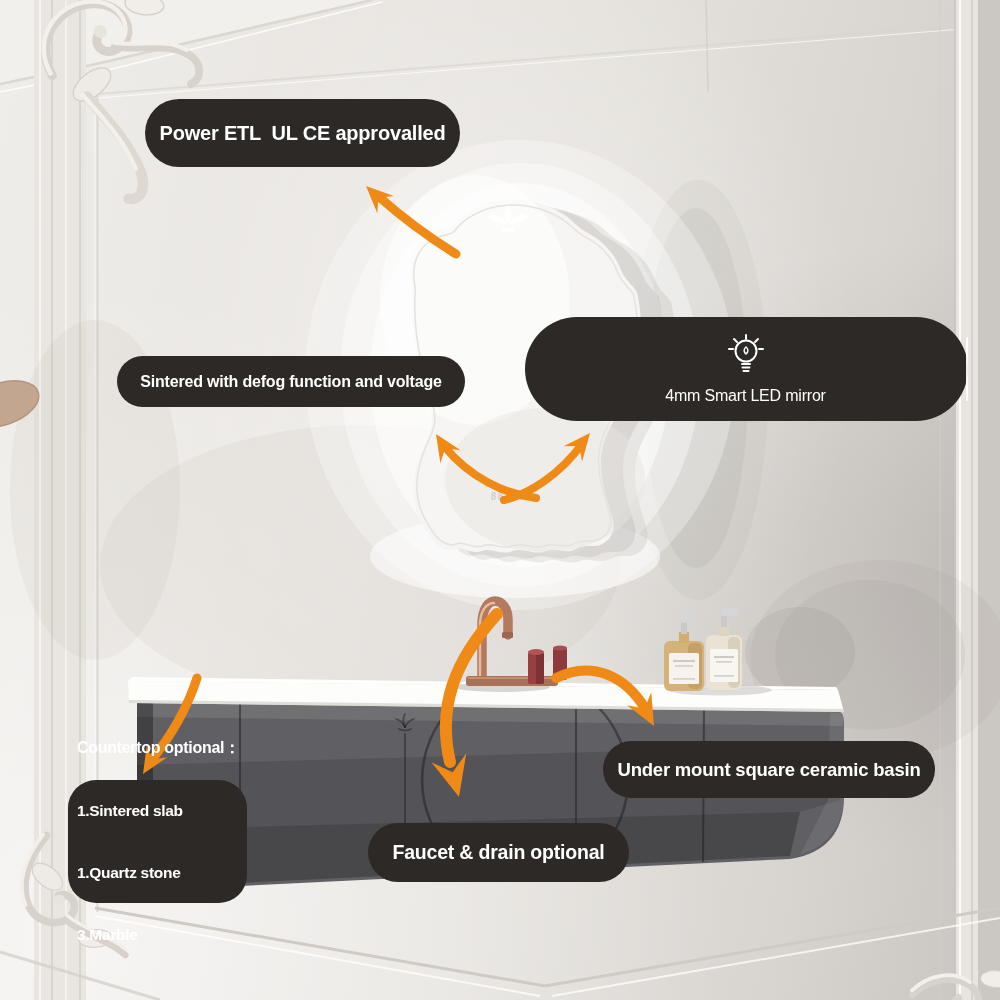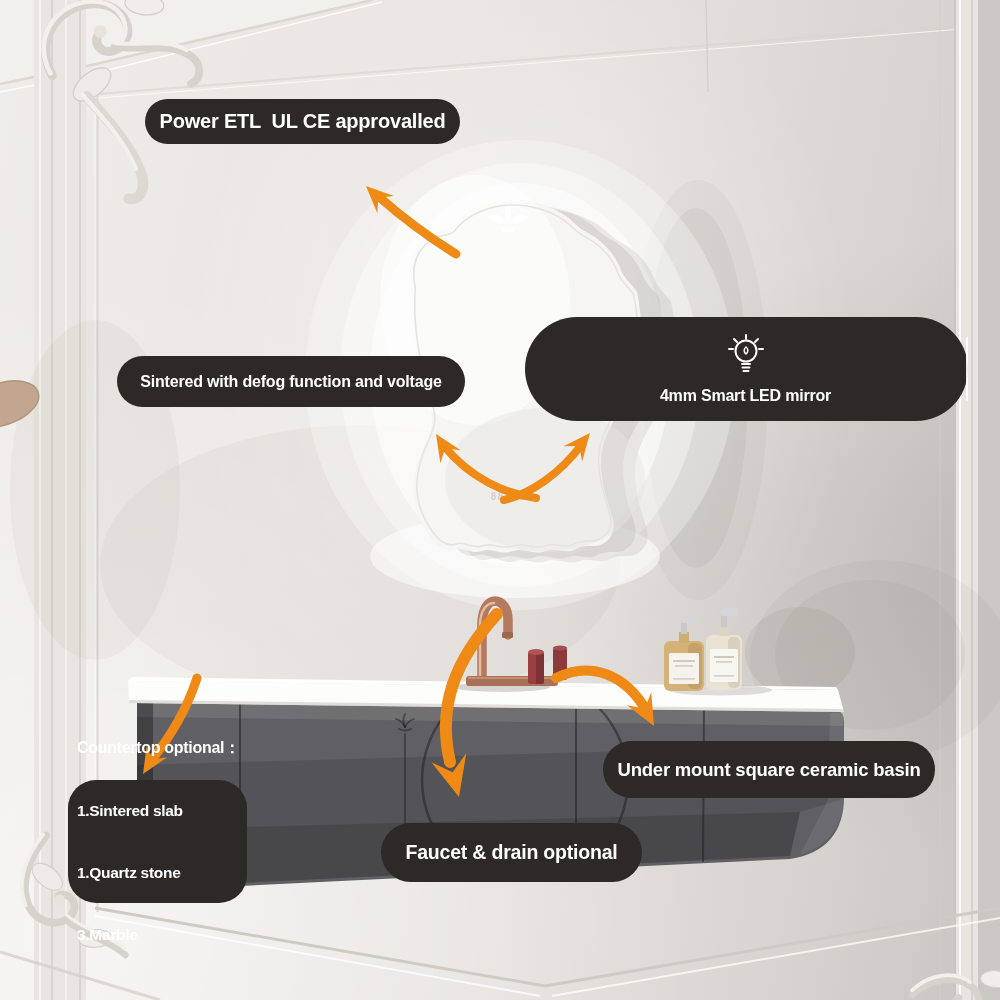--- a/index.html
+++ b/index.html
@@ -14,31 +14,31 @@
       radial-gradient(ellipse at 8% 94%, rgba(255,255,255,.55), rgba(255,255,255,0) 50%),
       radial-gradient(ellipse at 52% 35%, rgba(255,255,255,.38), rgba(255,255,255,0) 46%),
       radial-gradient(ellipse at 100% 55%, rgba(120,114,108,.18), rgba(120,114,108,0) 40%);
   }
   svg.scene{position:absolute;left:0;top:0;z-index:1;}
   .pill{
     position:absolute;z-index:6;background:#2d2927;color:#fff;
     border-radius:999px;display:flex;align-items:center;justify-content:center;
     font-weight:700;white-space:pre;letter-spacing:-0.2px;
   }
-  .pill-power{left:145px;top:99px;width:315px;height:45px;font-size:20px;}
+  .pill-power{left:145px;top:99px;width:315px;height:68px;font-size:20px;}
   .pill-defog{left:117px;top:356px;width:348px;height:51px;font-size:16px;}
   .pill-basin{left:603px;top:741px;width:332px;height:57px;font-size:18.5px;justify-content:center;}
-  .pill-faucet{left:381px;top:823px;width:261px;height:59px;font-size:19.5px;}
+  .pill-faucet{left:368px;top:823px;width:261px;height:59px;font-size:19.5px;}
   .pill-mirroropts{
     left:525px;top:317px;width:443px;height:104px;border-radius:52px;
     display:flex;flex-direction:row;align-items:center;justify-content:space-between;
     padding:0;
   }
   .mo-col{flex:1;display:flex;flex-direction:column;align-items:center;justify-content:center;gap:7px;height:100%;}
-  .mo-label{font-size:16px;font-weight:700;white-space:pre;}
+  .mo-label{font-size:16px;font-weight:400;white-space:pre;}
   .mo-divider{width:2px;height:64px;background:rgba(255,255,255,.92);border-radius:1px;}
   .box-countertop{
     position:absolute;z-index:6;left:68px;top:780px;width:179px;height:123px;
     background:#2d2927;color:#fff;border-radius:28px;
     display:flex;flex-direction:column;align-items:flex-start;justify-content:center;
     padding:4px 9px;box-sizing:border-box;font-weight:700;font-size:15.5px;
     line-height:1.42;letter-spacing:-0.3px;white-space:pre;gap:40px;
   }
   .box-countertop .t{font-size:16px;}
 </style>

